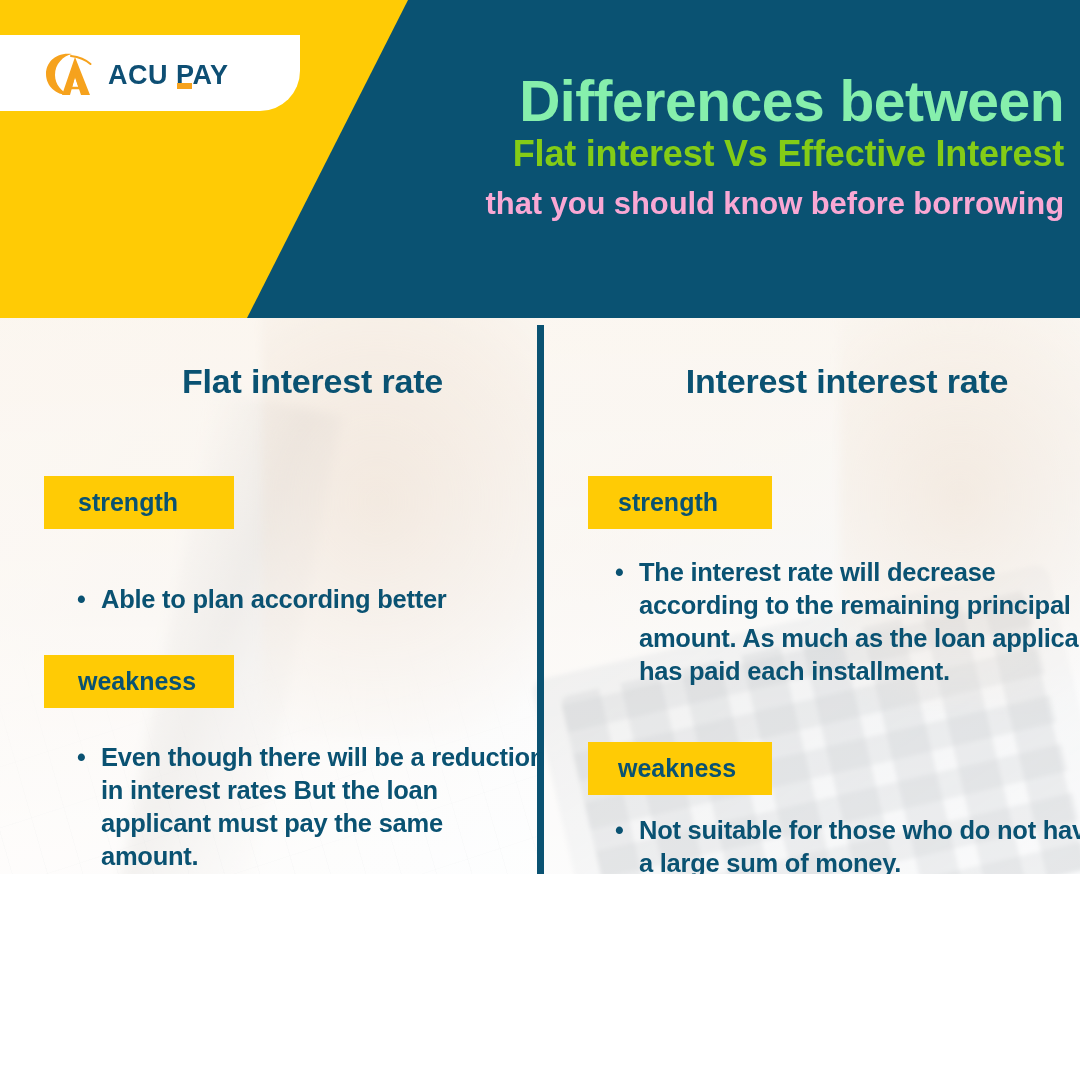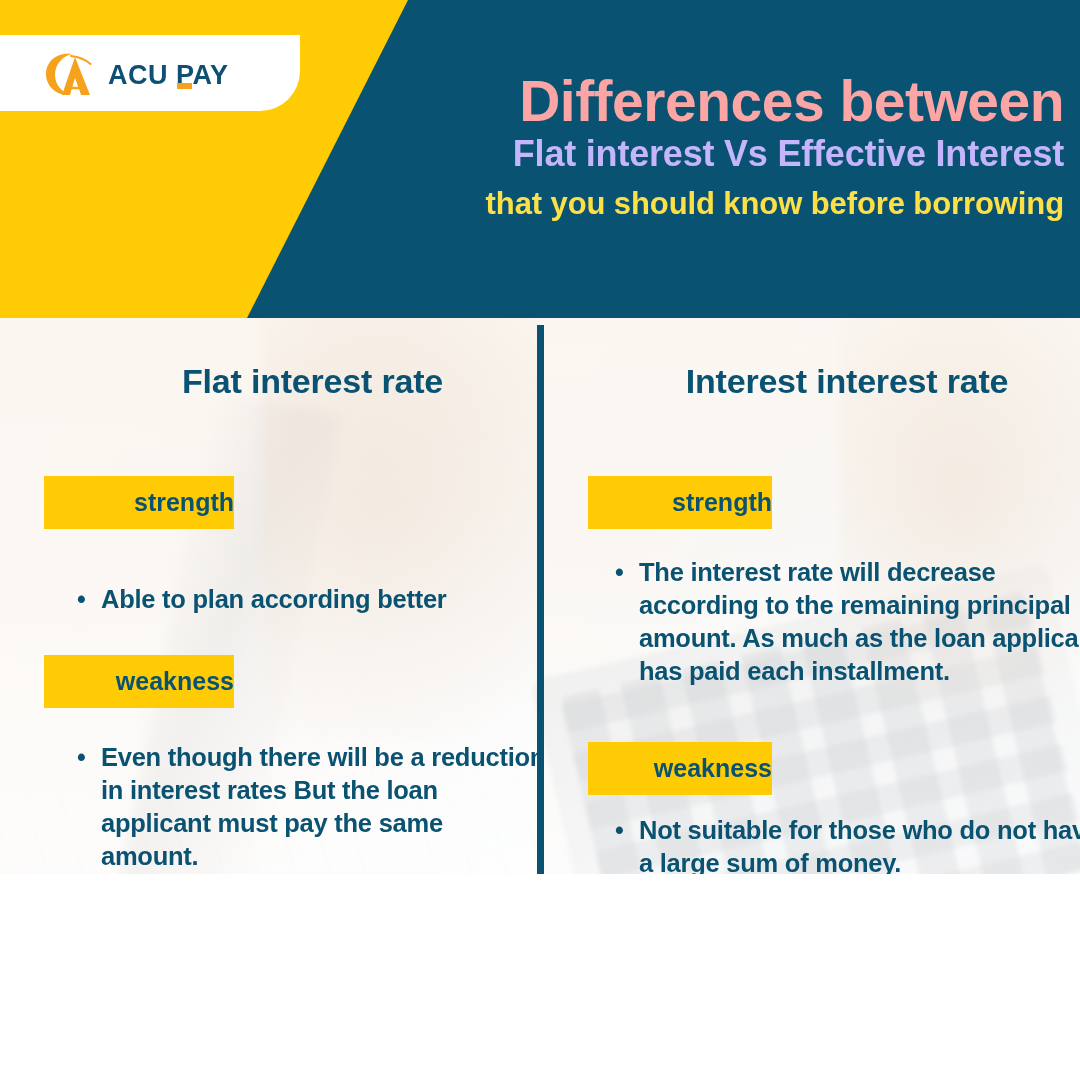--- a/index.html
+++ b/index.html
@@ -48,29 +48,29 @@
   .logo-word .pay-a::after{
     content:"";position:absolute;left:1px;bottom:1px;
     width:15px;height:6px;background:#f6a21d;
   }
 
   .title-block{
     position:absolute;left:372px;top:72px;width:692px;
     text-align:right;
   }
   .title-main{
-    color:#fca5a5;font-weight:bold;font-size:57px;line-height:1.02;
+    color:#86efac;font-weight:bold;font-size:57px;line-height:1.02;
     letter-spacing:-0.5px;white-space:nowrap;
   }
   .title-sub{
-    color:#c4b5fd;font-weight:bold;font-size:36px;line-height:1.35;
+    color:#84cc16;font-weight:bold;font-size:36px;line-height:1.35;
     letter-spacing:-0.2px;white-space:nowrap;
   }
   .title-tag{
-    color:#fde047;font-weight:bold;font-size:31px;line-height:1.6;
+    color:#f9a8d4;font-weight:bold;font-size:31px;line-height:1.6;
     letter-spacing:-0.1px;white-space:nowrap;
   }
 
   
   .body-area{
     position:absolute;left:0;top:318px;width:1080px;height:762px;
     background:#f4ede4;
     overflow:hidden;
   }
   
@@ -150,21 +150,20 @@
     color:#0a5272;font-weight:bold;font-size:34px;letter-spacing:-0.2px;
   }
   .col-right .col-title{padding-right:18px;width:calc(100% - 18px);}
 
   .tag{
     position:absolute;
     background:#ffcb05;
     color:#0a5272;font-weight:bold;font-size:25px;
     display:flex;align-items:center;
     box-sizing:border-box;
-    justify-content:flex-end;
   }
   .tag-left{left:0;width:190px;height:53px;padding-left:34px;}
   .tag-right{left:0;width:184px;height:53px;padding-left:30px;}
 
   .bullets{position:absolute;}
   .bullet{
     display:flex;align-items:flex-start;
     color:#0a5272;font-weight:bold;font-size:25.5px;line-height:1.30;
     letter-spacing:-0.25px;
   }

